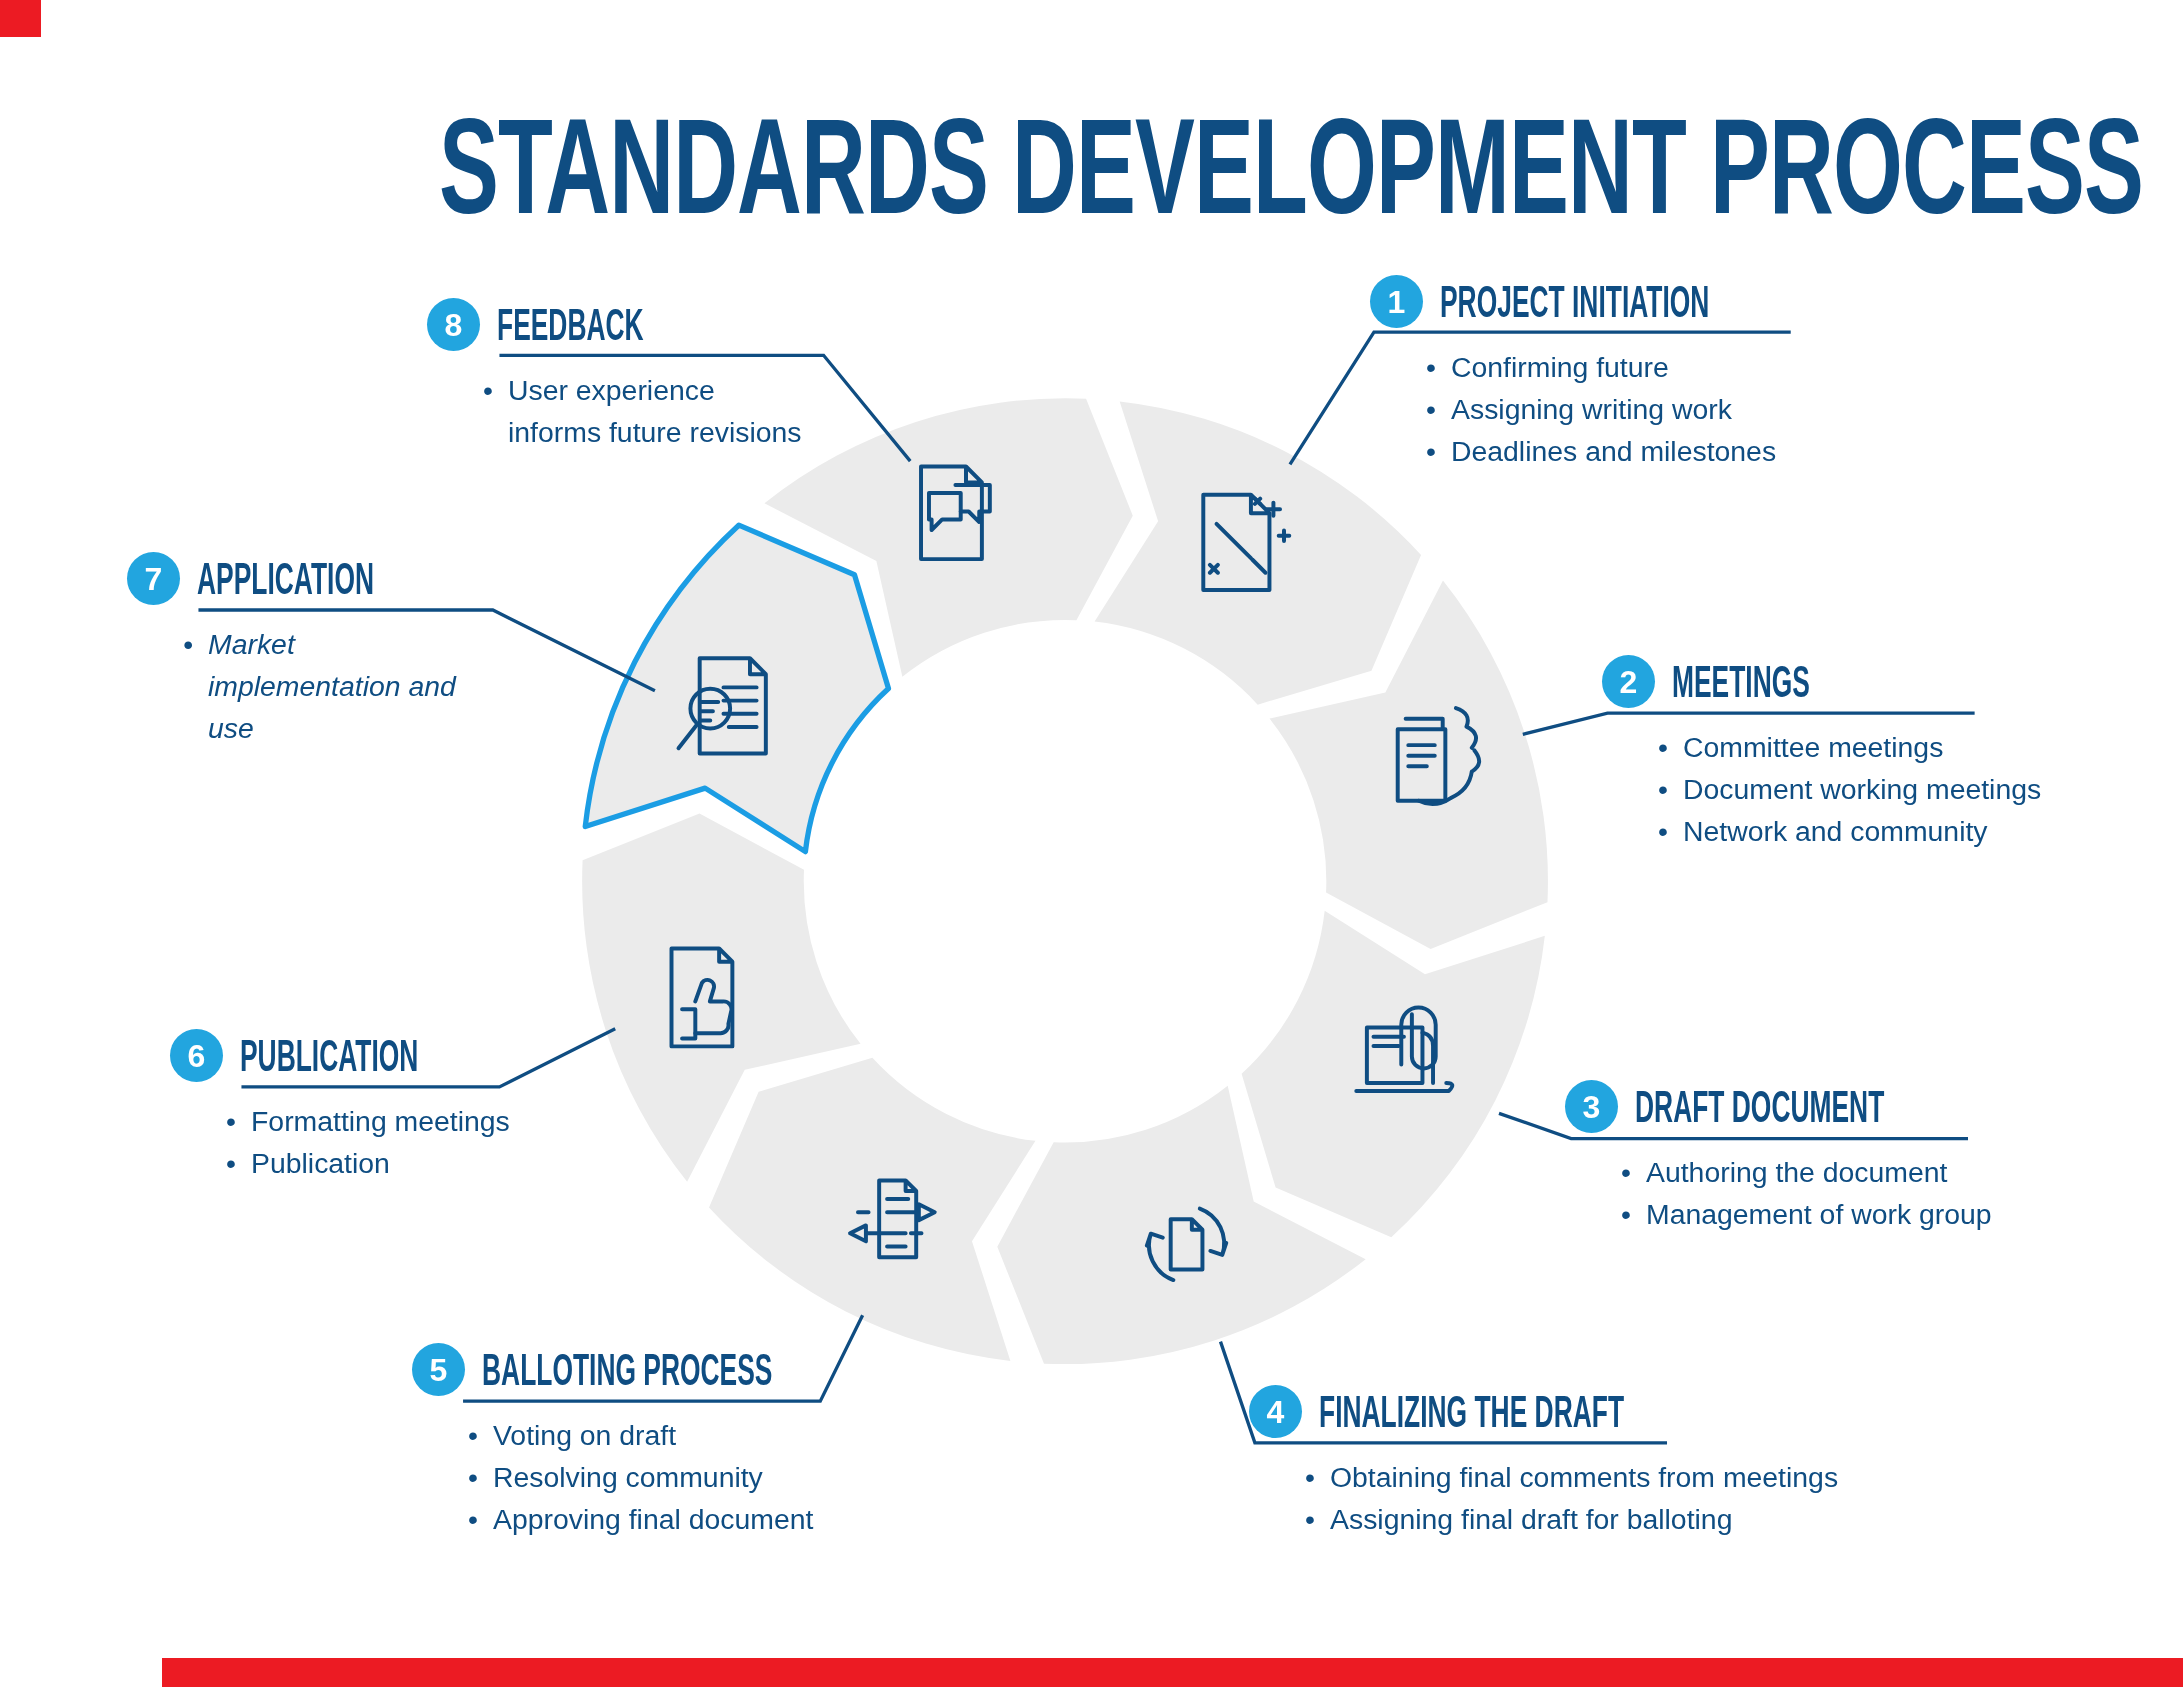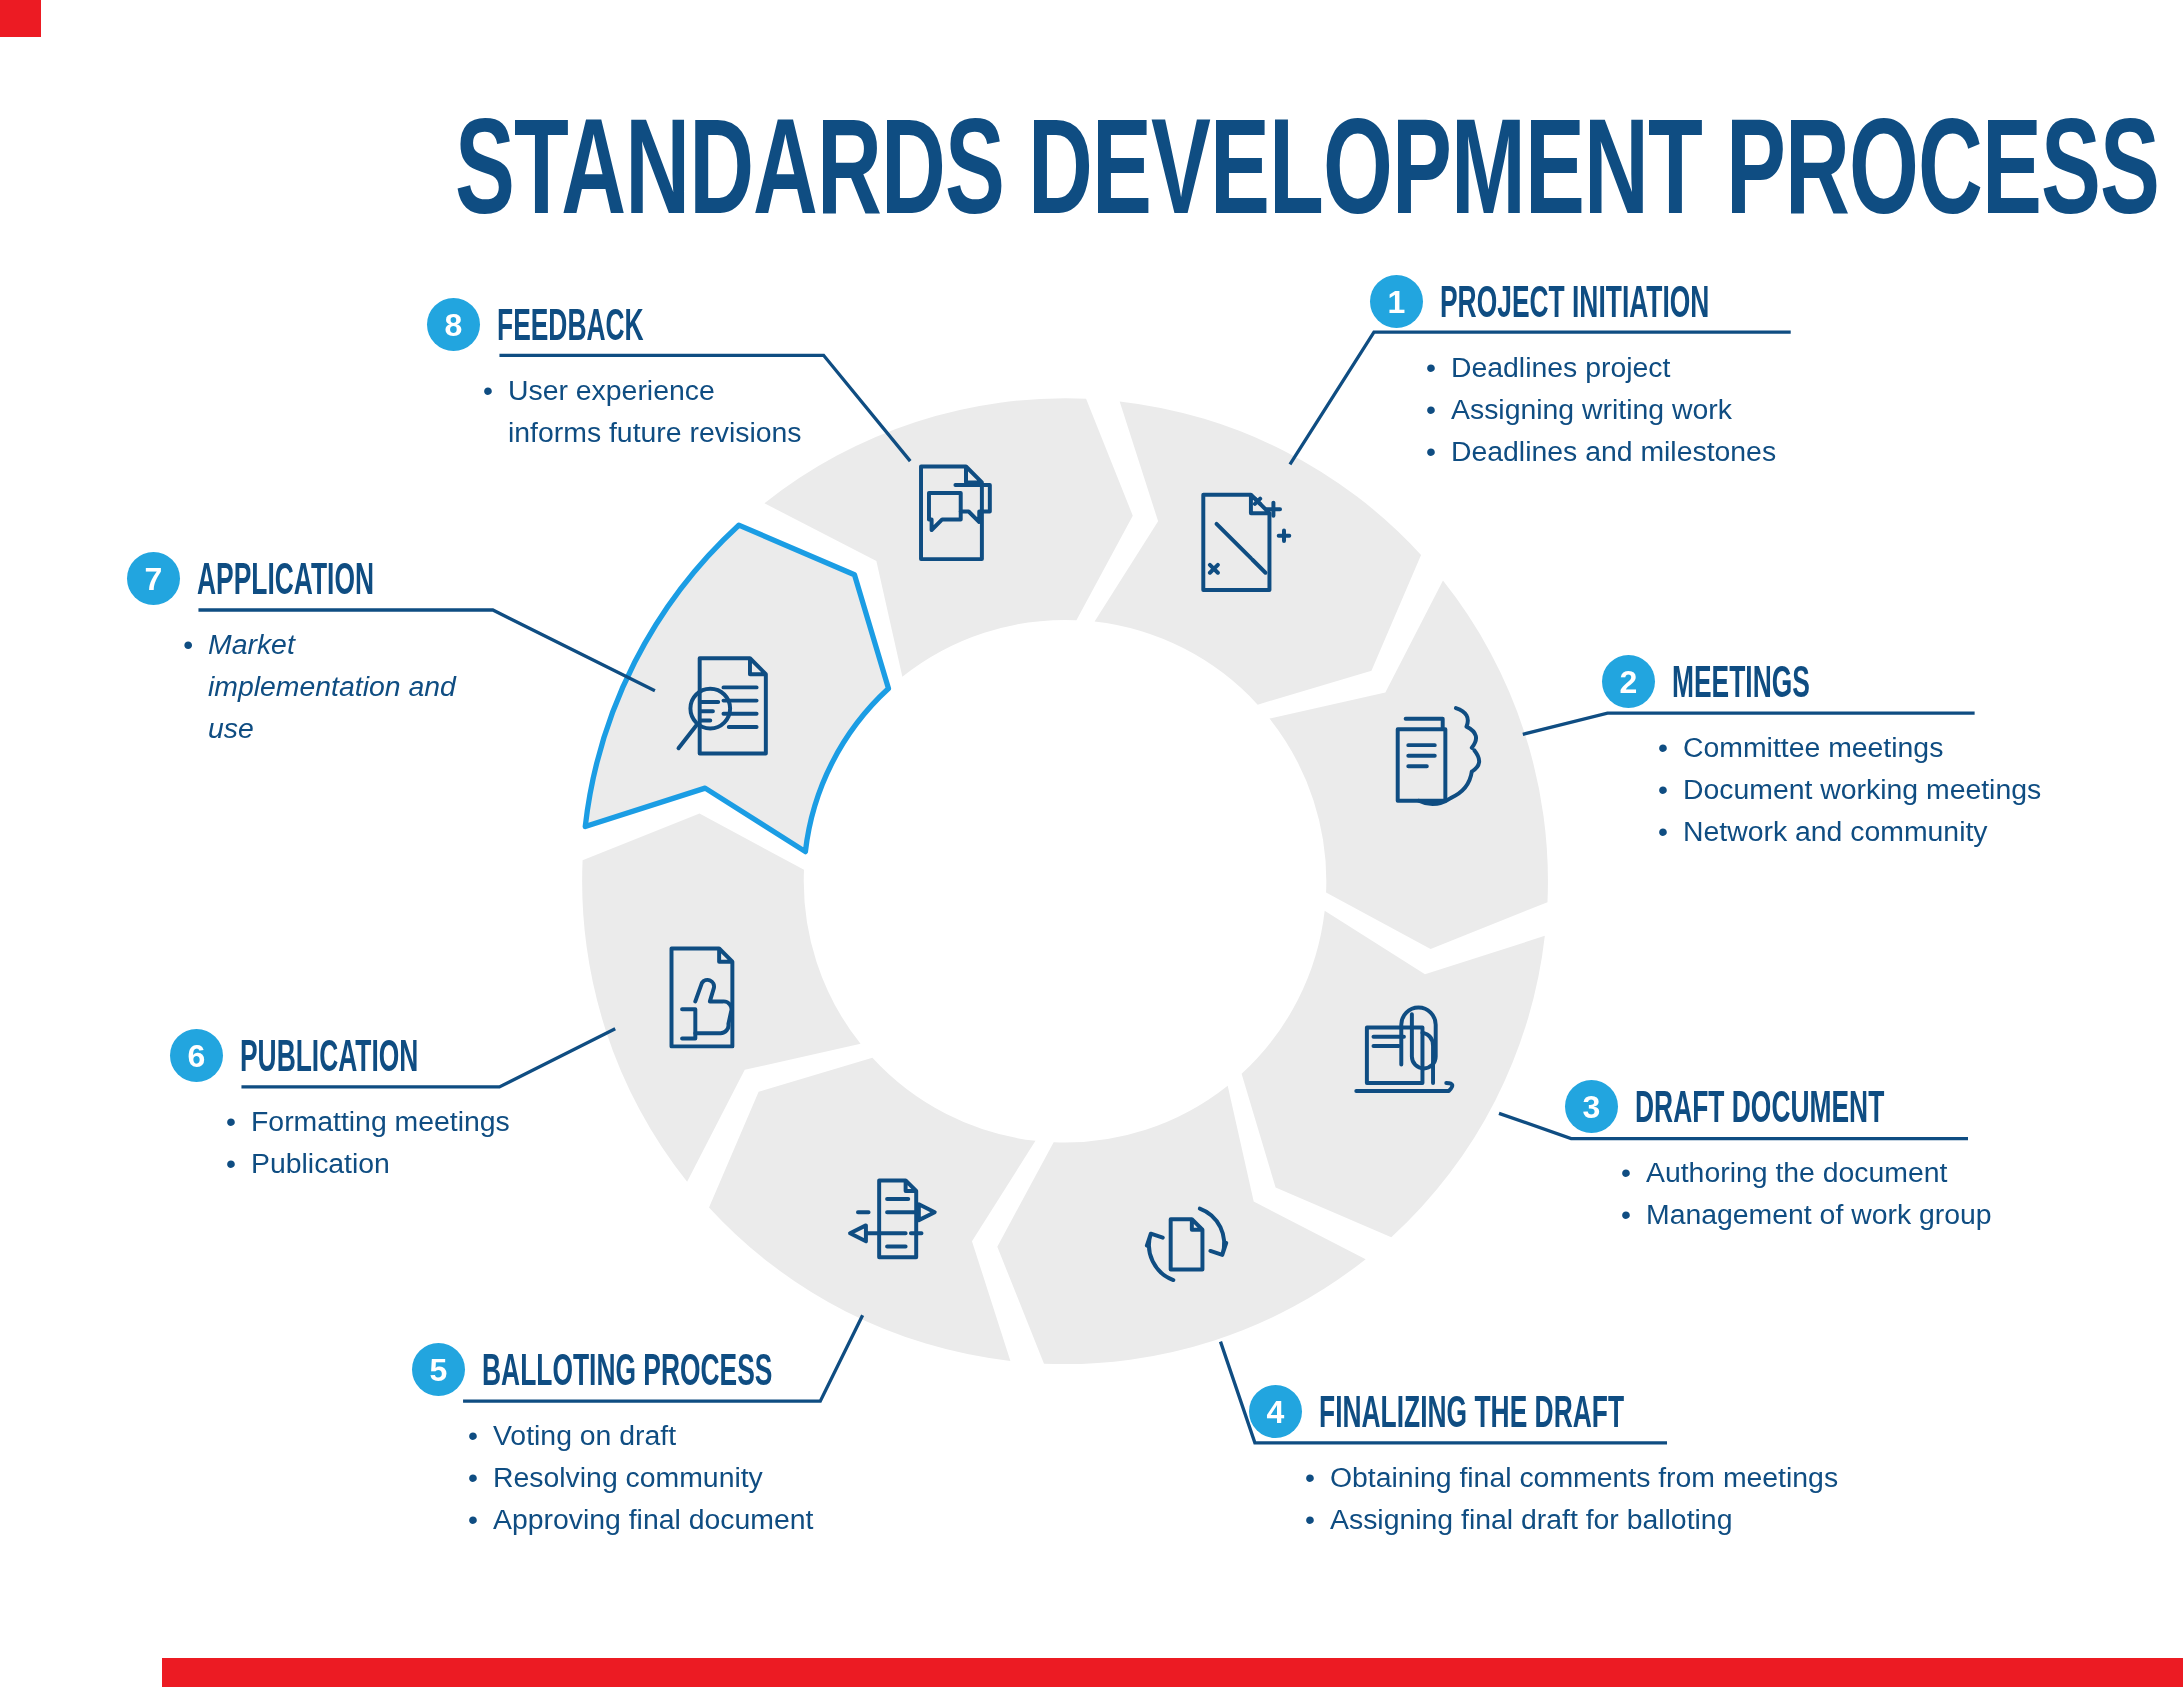--- a/index.html
+++ b/index.html
@@ -6,21 +6,21 @@
   body{
     width:2183px;height:1687px;position:relative;background:#ffffff;
     font-family:"Liberation Sans",sans-serif;overflow:hidden;
     -webkit-font-smoothing:antialiased;
   }
   #canvas{position:absolute;inset:0;width:2183px;height:1687px;}
   
   .red-corner{position:absolute;left:0;top:0;width:41px;height:37px;background:#EC1B23;}
   .red-bottom{position:absolute;left:162px;top:1658px;width:2021px;height:29px;background:#EC1B23;}
   
-  .title-wrap{position:absolute;left:0;right:0;top:98px;text-align:center;z-index:3;padding-left:16px;}
+  .title-wrap{position:absolute;left:0;right:0;top:98px;text-align:center;z-index:3;}
   .title-wrap span{
     display:inline-block;font-size:136px;font-weight:bold;color:#0F4D82;line-height:1;
     letter-spacing:-1.3px;transform:scaleX(.66);transform-origin:center;white-space:nowrap;
   }
   
   svg#diagram{position:absolute;left:0;top:0;z-index:1;}
   .connector{stroke:#0F4D82;stroke-width:5;fill:none;}
   .icon-stroke{stroke:#0F4D82;stroke-width:3;fill:none;stroke-linecap:round;stroke-linejoin:round;}
   
   .step{position:absolute;z-index:2;}
@@ -146,21 +146,21 @@
   </svg>
 
   <div class="step step-1">
     <div class="step-head">
       <div class="badge">
           <span>1</span>
         </div>
       <span class="step-title">PROJECT INITIATION</span>
     </div>
     <ul class="bullets">
-        <li>Deadlines project</li>
+        <li>Confirming future</li>
         <li>Assigning writing work</li>
         <li>Deadlines and milestones</li>
       </ul>
   </div>
 
   <div class="step step-2">
     <div class="step-head">
       <div class="badge">
           <span>2</span>
         </div>

